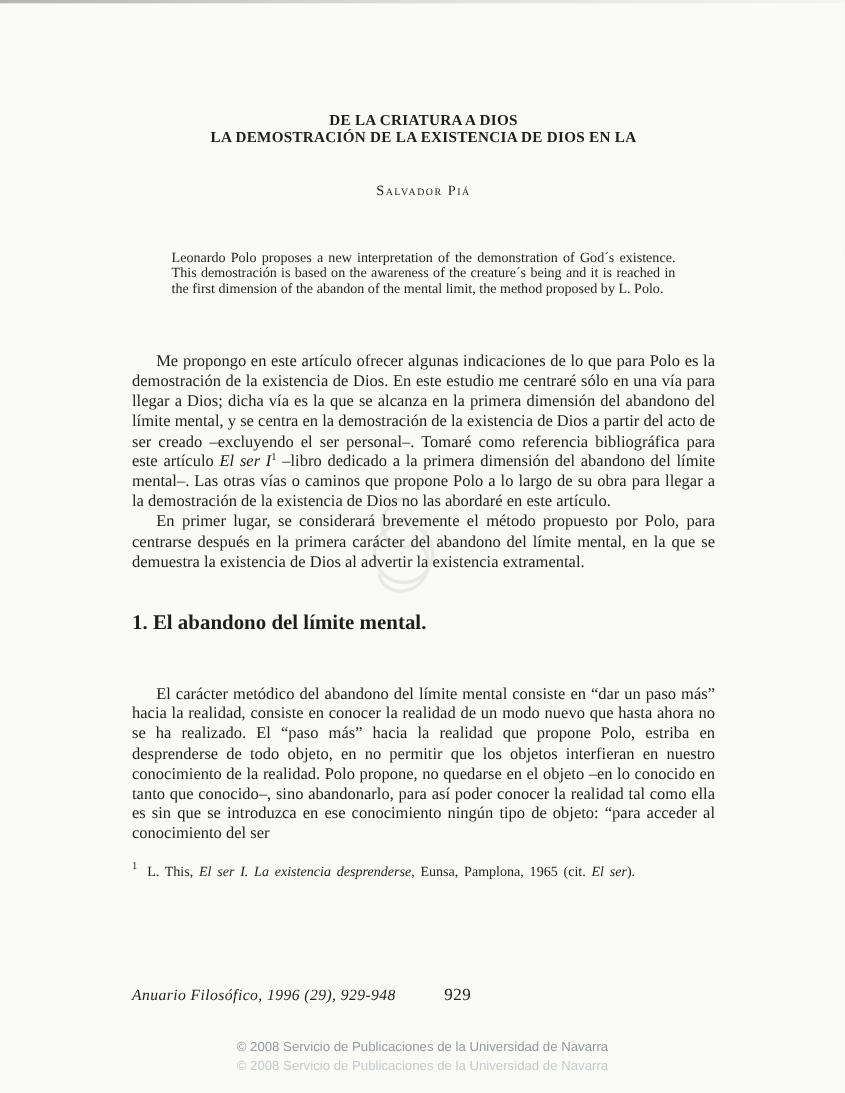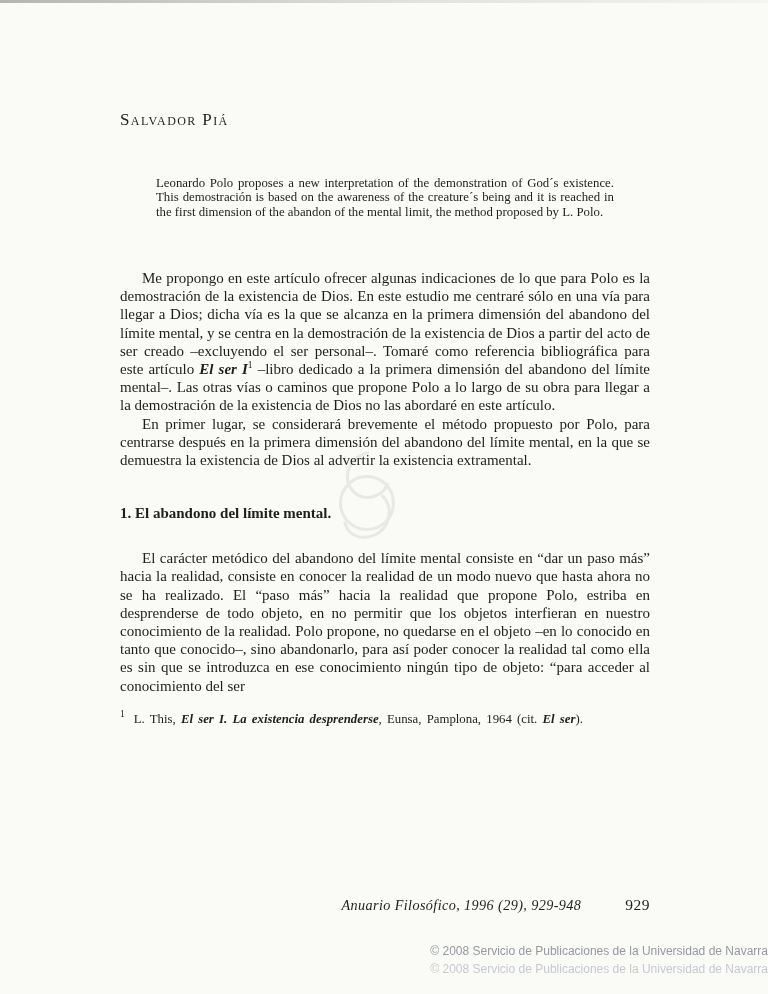--- a/index.html
+++ b/index.html
@@ -24,79 +24,80 @@
   .title {
     padding-top:102px;
     text-align:center;
     font-size:13.8px;
     font-weight:bold;
     line-height:15.4px;
     letter-spacing:.25px;
   }
   .title-line { display:block; }
   .author {
-    margin-top:8px;
+    margin-top:32px;
+    text-align:center;
     font-variant:small-caps;
-    font-size:17px;
+    font-size:13px;
     letter-spacing:1.4px;
   }
   .abstract {
     margin:46px auto 16px;
     width:458px;
     font-size:12.8px;
     line-height:14.3px;
     text-align:justify;
   }
   .body-para {
     font-size:15px;
     line-height:18.2px;
     text-align:justify;
   }
   .indent { text-indent:22px; }
   .p1 { margin-top:50px; }
   .section-heading {
     margin-top:36px;
-    font-size:15px;
+    font-size:19px;
     font-weight:bold;
   }
-  .p3 { margin-top:27px;font-family:Liberation Serif, serif; }
+  .p3 { margin-top:44px;font-family:Liberation Serif, serif; }
   .footnote {
     margin-top:17px;
     font-size:12.8px;
     line-height:15.2px;
     text-align:justify;
     word-spacing:2px;
   }
   sup { font-size:9.5px; vertical-align:super; line-height:0; }
   .fn-marker { margin-right:9px; }
   .footer-line {
     position:absolute; left:120px; width:530px; top:896px;
-    display:flex; justify-content:flex-end; align-items:baseline;
+    display:flex; justify-content:flex-start; align-items:baseline;
   }
   .journal {
     font-style:italic;
     font-size:14.2px;
     letter-spacing:.4px;
   }
   .pageno { font-size:15.5px; letter-spacing:.5px;margin-left:44px; }
   .wm {
     position:absolute; left:0; right:0;
-    text-align:right;
+    text-align:center;
     font-family:"Liberation Sans", sans-serif;
     font-size:12px;
   }
   .wm1 { top:944px; color:#959a9f; }
   .wm2 { top:962px; color:#c6cacd; }
   .stamp {
     position:absolute; left:328px; top:444px;
     width:82px; height:112px;
     opacity:.12;
     pointer-events:none;
   }
-  i { font-style:italic;font-weight:bold; }
+  i { font-style:italic; }
 </style>
 </head>
 <body>
 
 <div class="scan-page">
 
   <div class="scan-edge-top"></div>
 
   <div class="stamp">
     <svg viewBox="0 0 80 110" width="82" height="112">
@@ -104,35 +105,37 @@
         <path d="M40 8 C18 14 14 34 24 46 C34 58 56 52 58 38"></path>
         <path d="M52 50 C66 62 60 84 44 90 C30 95 18 88 16 76"></path>
         <circle cx="38" cy="58" r="26"></circle>
       </g>
     </svg>
   </div>
 
   <div class="content">
 
     <h1 class="title">
+      <span class="title-line">DE LA CRIATURA A DIOS</span>
+      <span class="title-line">LA DEMOSTRACIÓN DE LA EXISTENCIA DE DIOS EN LA</span>
     </h1>
 
     <div class="author">Salvador Piá</div>
 
     <p class="abstract">Leonardo Polo proposes a new interpretation of the demonstration of God´s existence. This demostración is based on the awareness of the creature´s being and it is reached in the first dimension of the abandon of the mental limit, the method proposed by L. Polo.</p>
 
     <p class="body-para indent p1"><span>Me propongo en este artículo ofrecer algunas indicaciones de lo que para Polo es la demostración de la existencia de Dios. En este estudio me centraré sólo en una vía para llegar a Dios; dicha vía es la que se alcanza en la primera dimensión del abandono del límite mental, y se centra en la demostración de la existencia de Dios a partir del acto de ser creado –excluyendo el ser personal–. Tomaré como referencia bibliográfica para este artículo </span><i>El ser I</i><sup>1</sup><span> –libro dedicado a la primera dimensión del abandono del límite mental–. Las otras vías o caminos que propone Polo a lo largo de su obra para llegar a la demostración de la existencia de Dios no las abordaré en este artículo.</span></p>
 
-    <p class="body-para indent">En primer lugar, se considerará brevemente el método propuesto por Polo, para centrarse después en la primera dimensión del abandono del límite mental, en la que se demuestra la existencia de Dios al advertir la existencia extramental.</p>
+    <p class="body-para indent">En primer lugar, se considerará brevemente el método propuesto por Polo, para centrarse después en la primera carácter del abandono del límite mental, en la que se demuestra la existencia de Dios al advertir la existencia extramental.</p>
 
     <h2 class="section-heading">1. El abandono del límite mental.</h2>
 
     <p class="body-para indent p3">El carácter metódico del abandono del límite mental consiste en “dar un paso más” hacia la realidad, consiste en conocer la realidad de un modo nuevo que hasta ahora no se ha realizado. El “paso más” hacia la realidad que propone Polo, estriba en desprenderse de todo objeto, en no permitir que los objetos interfieran en nuestro conocimiento de la realidad. Polo propone, no quedarse en el objeto –en lo conocido en tanto que conocido–, sino abandonarlo, para así poder conocer la realidad tal como ella es sin que se introduzca en ese conocimiento ningún tipo de objeto: “para acceder al conocimiento del ser</p>
 
-    <div class="footnote"><sup class="fn-marker">1</sup><span>L. This, </span><i>El ser I. La existencia desprenderse</i><span>, Eunsa, Pamplona, 1964 (cit. </span><i>El ser</i><span>).</span></div>
+    <div class="footnote"><sup class="fn-marker">1</sup><span>L. This, </span><i>El ser I. La existencia desprenderse</i><span>, Eunsa, Pamplona, 1965 (cit. </span><i>El ser</i><span>).</span></div>
 
   </div>
 
   <div class="footer-line">
     <span class="journal">Anuario Filosófico, 1996 (29), 929-948</span>
     <span class="pageno">929</span>
   </div>
 
   <div class="wm wm1">© 2008 Servicio de Publicaciones de la Universidad de Navarra</div>
   <div class="wm wm2">© 2008 Servicio de Publicaciones de la Universidad de Navarra</div>

